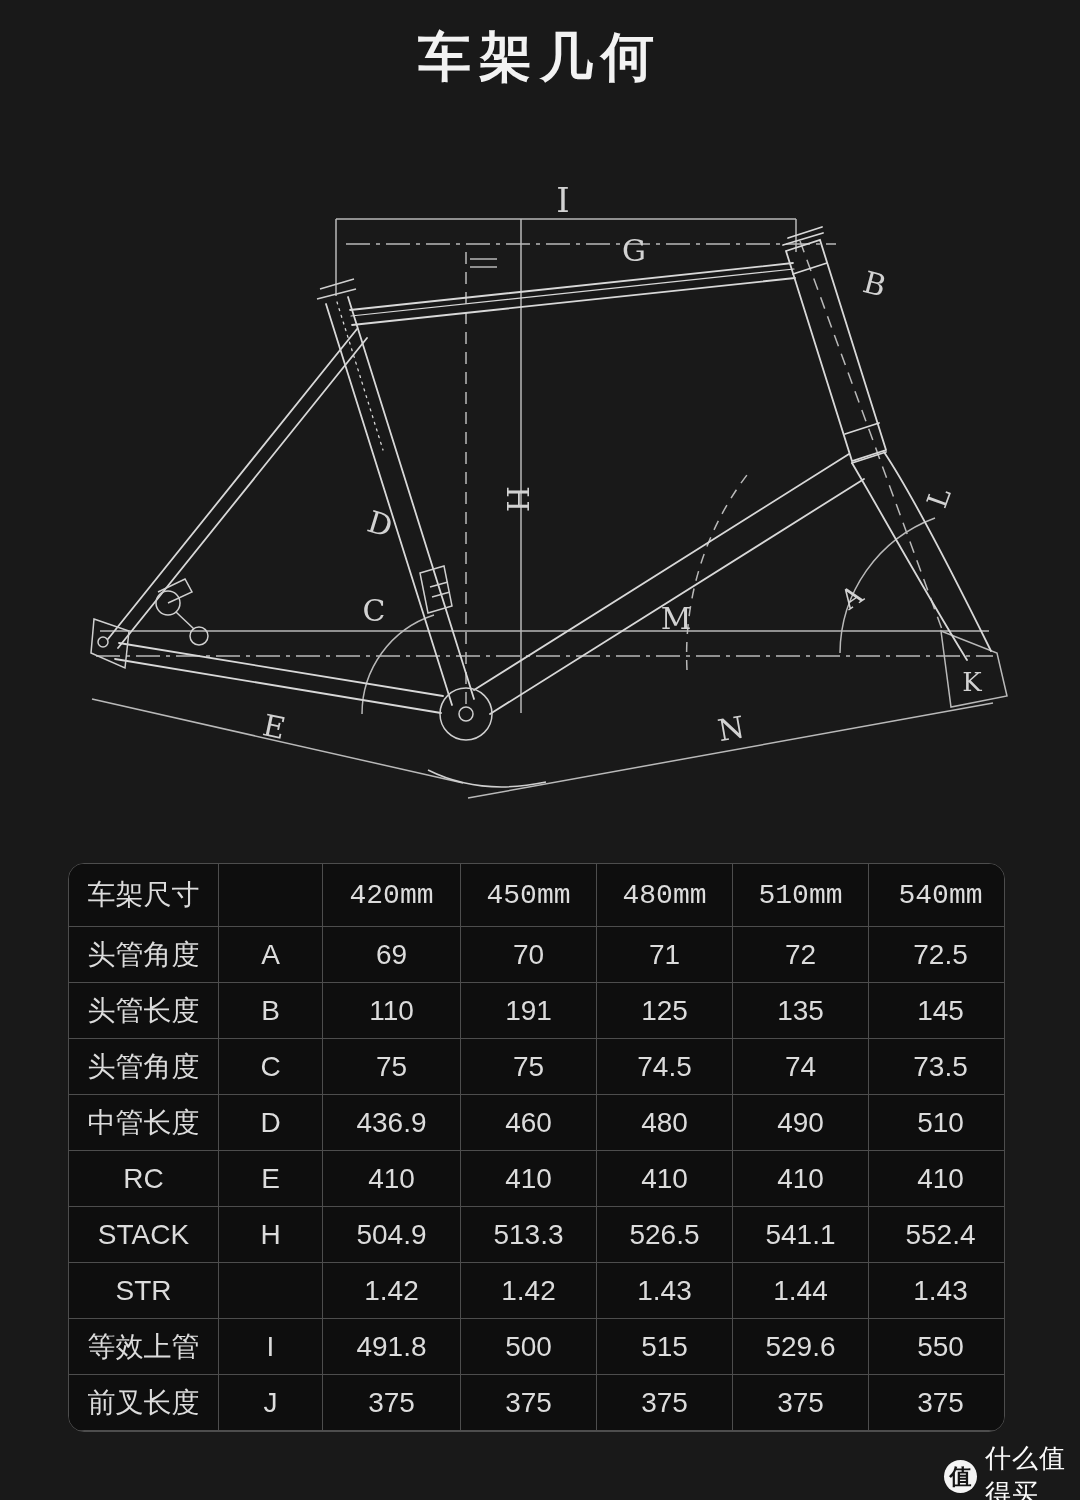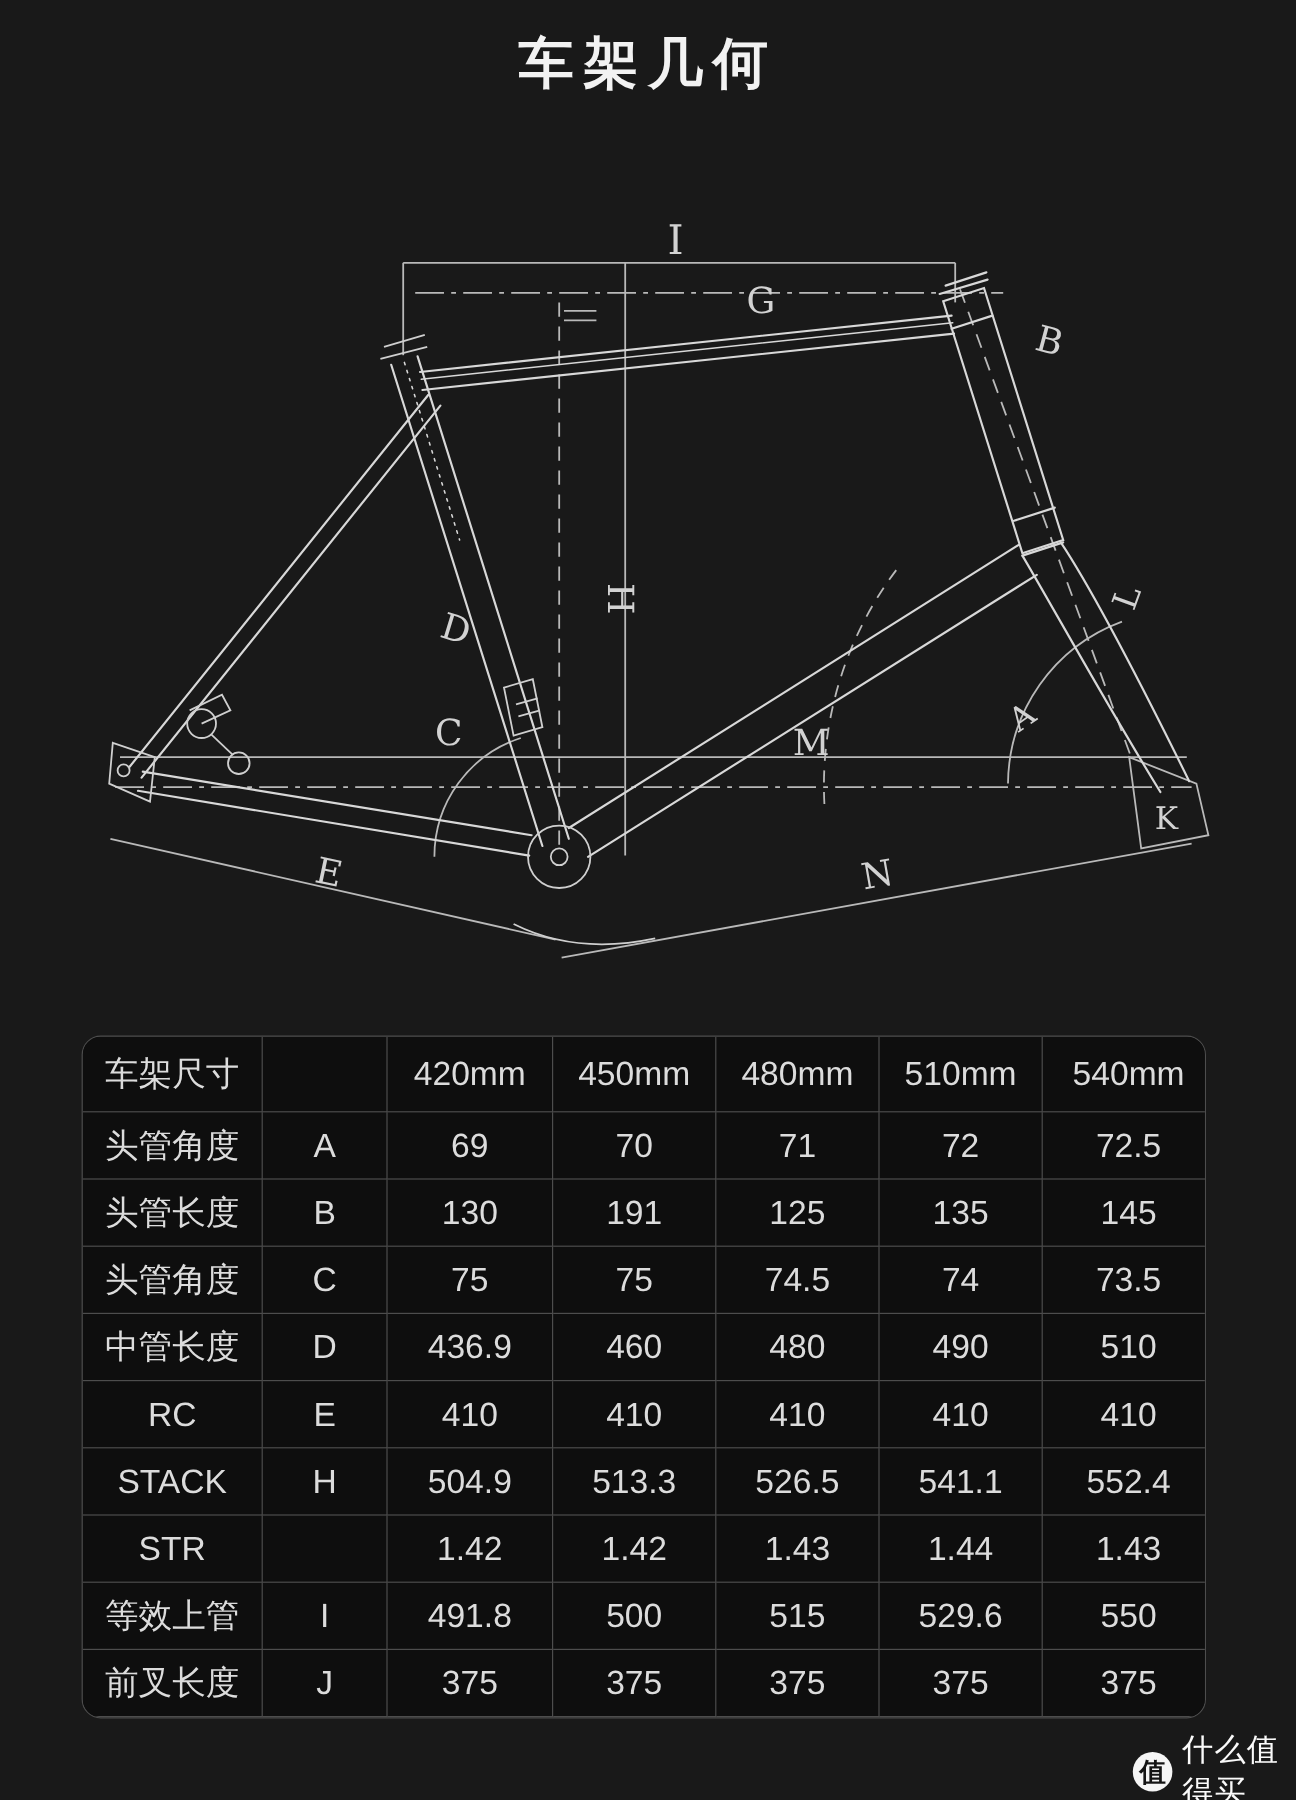--- a/index.html
+++ b/index.html
@@ -3,21 +3,21 @@
 <meta charset="utf-8">
 <style>
   html,body{margin:0;padding:0;background:#191919;}
   body{
     width:1080px;height:1500px;position:relative;overflow:hidden;
     font-family:"Liberation Sans","DejaVu Sans",sans-serif;
     -webkit-font-smoothing:antialiased;
   }
   .page-title{
     margin:0;padding-top:22px;height:70px;
-    text-align:center;font-size:46px;font-weight:600;
+    text-align:center;font-size:53px;font-weight:600;
     letter-spacing:8px;color:#f2f2f2;
   }
   .diagram{
     position:absolute;left:0;top:172px;width:1080px;height:655px;
   }
   .diagram .dim{stroke:#b9b9b9;stroke-width:1.5;fill:none;}
   .diagram .tube{stroke:#d8d8d8;stroke-width:1.8;fill:none;stroke-linecap:round;}
   .diagram .detail{stroke:#cfcfcf;stroke-width:1.5;fill:none;}
   .diagram text{fill:#d2d2d2;font-family:"DejaVu Serif","Liberation Serif",serif;}
   .table-wrap{
@@ -33,21 +33,21 @@
   }
   table.geo tr.hdr td{height:62px;}
   table.geo td.c0{width:149px;}
   table.geo td.c1{width:103px;}
   table.geo td.c2{width:137px;}
   table.geo td.c3,table.geo td.c4,table.geo td.c5{width:135px;}
   table.geo td.c6{width:143px;}
   
   table.geo tr td:first-child{border-left:none;}
   table.geo tr td:last-child{border-right:none;}
-  table.geo tr.hdr td{border-top:none;}
+  table.geo tr.hdr td{border-top:none;font-family:Liberation Mono, monospace;}
   .watermark{
     position:absolute;left:944px;top:1459px;height:34px;
     display:flex;align-items:center;gap:8px;z-index:5;
   }
   .wm-badge{
     width:33px;height:33px;border-radius:50%;background:#f5f5f5;
     color:#141414;font-size:22px;font-weight:700;line-height:33px;
     text-align:center;flex:0 0 auto;
   }
   .wm-text{color:#fafafa;font-size:26px;font-weight:500;letter-spacing:1px;}
@@ -159,21 +159,21 @@
           <td class="c1">A</td>
           <td class="c2">69</td>
           <td class="c3">70</td>
           <td class="c4">71</td>
           <td class="c5">72</td>
           <td class="c6">72.5</td>
         </tr>
         <tr>
           <td class="c0">头管长度</td>
           <td class="c1">B</td>
-          <td class="c2">130</td>
+          <td class="c2">110</td>
           <td class="c3">191</td>
           <td class="c4">125</td>
           <td class="c5">135</td>
           <td class="c6">145</td>
         </tr>
         <tr>
           <td class="c0">头管角度</td>
           <td class="c1">C</td>
           <td class="c2">75</td>
           <td class="c3">75</td>

